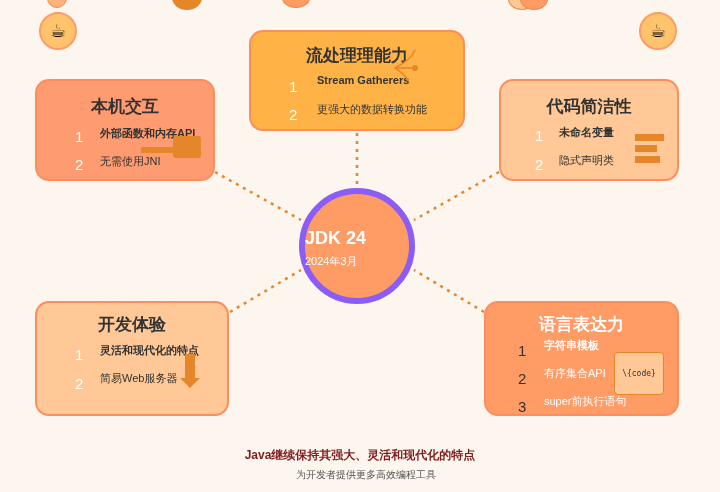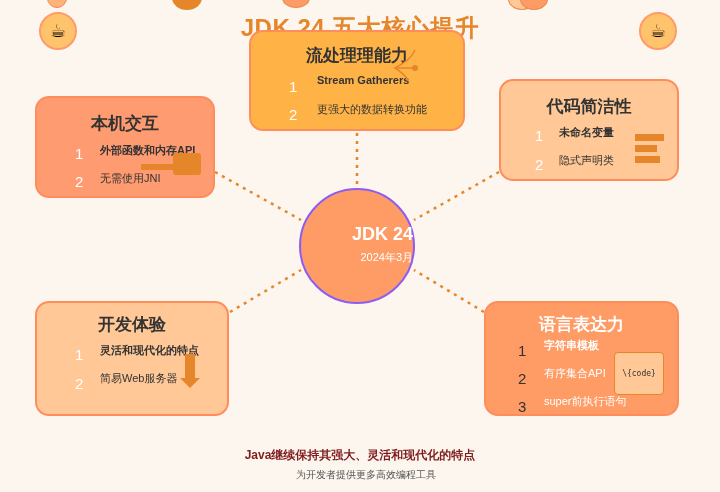--- a/index.html
+++ b/index.html
@@ -36,22 +36,22 @@
     .num {
       position: absolute; font-size: 15px; color: #fff;
     }
     .item {
       position: absolute; font-size: 11px; color: #333; white-space: nowrap;
     }
     .item.bold { font-weight: bold; }
 
     .center {
       position: absolute; left: 299px; top: 188px; width: 116px; height: 116px;
-      border-radius: 50%; background: #ff9b65; border: 2px solid #8b5cf6;
-      color: #fff; text-align: right;
+      border-radius: 50%; background: #ff9b65; border: 6px solid #8b5cf6;
+      color: #fff; text-align: left;
     }
     .center .t1 { position: absolute; top: 34px; width: 100%; font-size: 18px; font-weight: bold; }
     .center .t2 { position: absolute; top: 60px; width: 100%; font-size: 11px; }
 
     .footer1 {
       position: absolute; top: 447px; width: 720px; text-align: center;
       font-size: 12px; font-weight: bold; color: #7f1d1d;
     }
     .footer2 {
       position: absolute; top: 468px; width: 720px; text-align: center;
@@ -69,33 +69,32 @@
   <div class="deco-circle" style="left:508px;top:-12px;width:28px;height:22px;background:#ffc896;border:1px solid #f08a4b;"></div>
   <div class="deco-circle" style="left:520px;top:-12px;width:28px;height:22px;background:#ff9b65;border:1px solid #f08a4b;"></div>
 
   <div class="badge" style="left:39px;top:12px;">
     <span>☕</span>
   </div>
   <div class="badge" style="left:639px;top:12px;">
     <span>☕</span>
   </div>
 
-  <div class="title">JDK 24 五大核心提升</div>
 
   <svg class="lines" width="720" height="492">
     <g stroke="#e6862a" stroke-width="2.5" stroke-dasharray="3,5" fill="none">
       <line x1="357" y1="133" x2="357" y2="188"></line>
       <line x1="215" y1="172" x2="301" y2="220"></line>
       <line x1="499" y1="172" x2="414" y2="220"></line>
       <line x1="230" y1="312" x2="301" y2="270"></line>
       <line x1="484" y1="312" x2="414" y2="270"></line>
     </g>
   </svg>
 
-  <div class="card" style="left:35px;top:79px;width:180px;height:102px;background:#ff9b70;margin-top:17px;">
+  <div class="card" style="left:35px;top:79px;width:180px;height:102px;background:#ff9b70;">
     <h3 style="top:14px;">本机交互</h3>
     <span class="num" style="left:38px;top:47px;">1</span>
     <span class="item bold" style="left:63px;top:45px;">外部函数和内存API</span>
     <span class="num" style="left:38px;top:75px;">2</span>
     <span class="item" style="left:63px;top:73px;">无需使用JNI</span>
     <div style="position:absolute;left:104px;top:66px;width:38px;height:6px;background:#e6862a;"></div>
     <div style="position:absolute;left:136px;top:55px;width:28px;height:22px;background:#e6862a;border-radius:3px;"></div>
   </div>
 
   <div class="card" style="left:249px;top:30px;width:216px;height:101px;background:#ffb347;">

